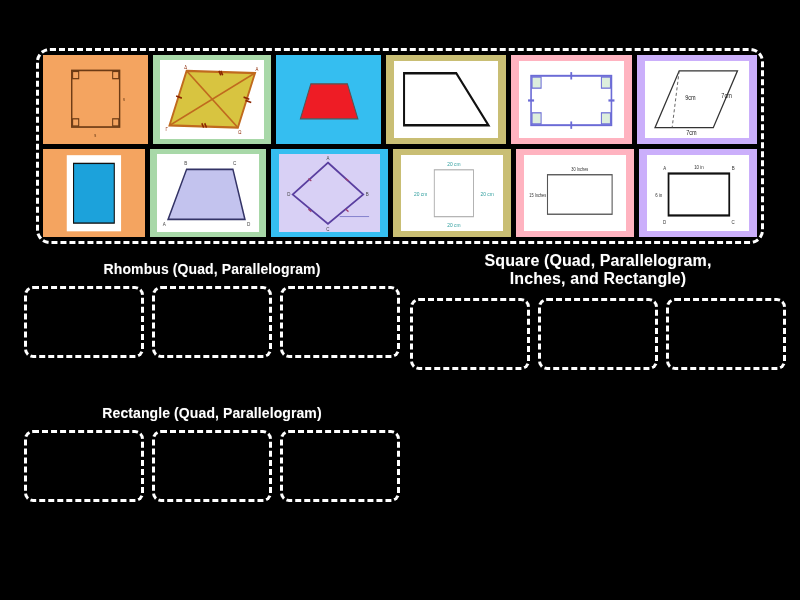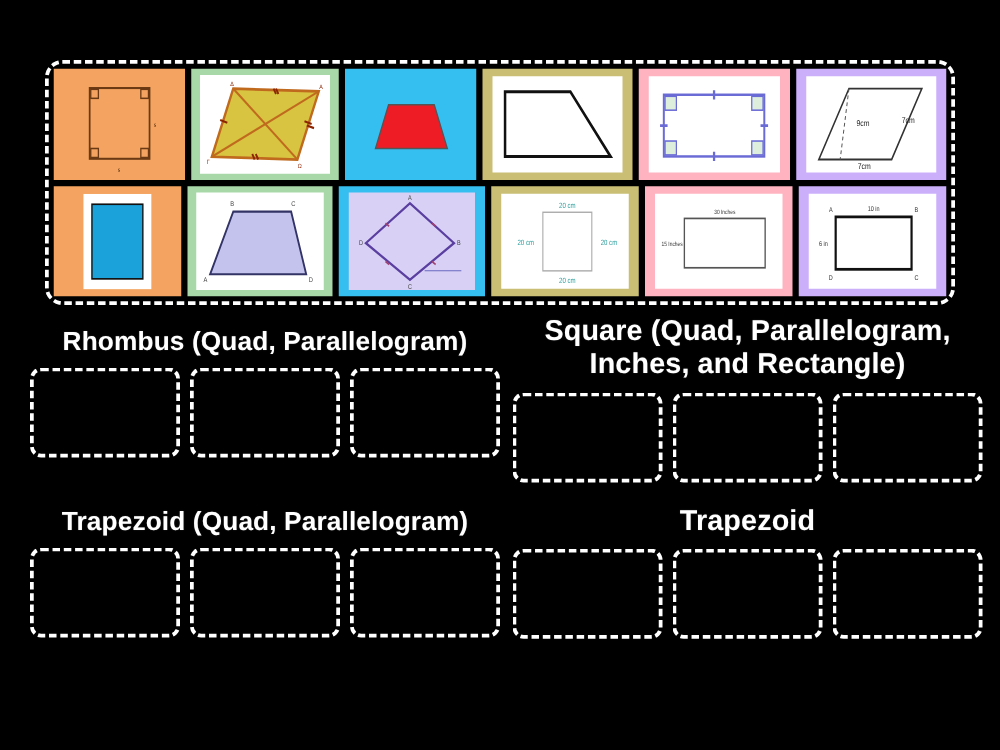--- a/index.html
+++ b/index.html
@@ -54,22 +54,22 @@
     position: absolute;
   }
   .cat-title {
     color: #ffffff;
     font-weight: bold;
     text-align: center;
     line-height: 1.12;
     letter-spacing: 0.1px;
     text-shadow: 0 0 1px rgba(255,255,255,0.25);
   }
-  .cat-title.one-line { font-size: 21px; }
-  .cat-title.two-line { font-size: 23px; }
+  .cat-title.one-line { font-size: 14px; }
+  .cat-title.two-line { font-size: 16px; }
   .cat-title.big { font-size: 23px; }
 
   .slots {
     display: flex;
     gap: 8px;
     margin-top: 8px;
   }
   .slot {
     width: 122px;
     height: 72px;
@@ -260,30 +260,22 @@
       <div>Inches, and Rectangle)</div>
     </div>
     <div class="slots" style="margin-top:10px;">
       <div class="slot"></div>
       <div class="slot"></div>
       <div class="slot"></div>
     </div>
   </div>
 
   <div class="category" style="left:24px; top:406px; width:376px;">
-    <div class="cat-title one-line">Trapezoid (Quad, Parallelogram)</div>
+    <div class="cat-title one-line">Rectangle (Quad, Parallelogram)</div>
     <div class="slots">
       <div class="slot"></div>
       <div class="slot"></div>
       <div class="slot"></div>
     </div>
   </div>
 
-  <div class="category" style="left:410px; top:404px; width:376px;">
-    <div class="cat-title big">Trapezoid</div>
-    <div class="slots" style="margin-top:9px;">
-      <div class="slot"></div>
-      <div class="slot"></div>
-      <div class="slot"></div>
-    </div>
-  </div>
 
 </div>
 
 </body></html>

